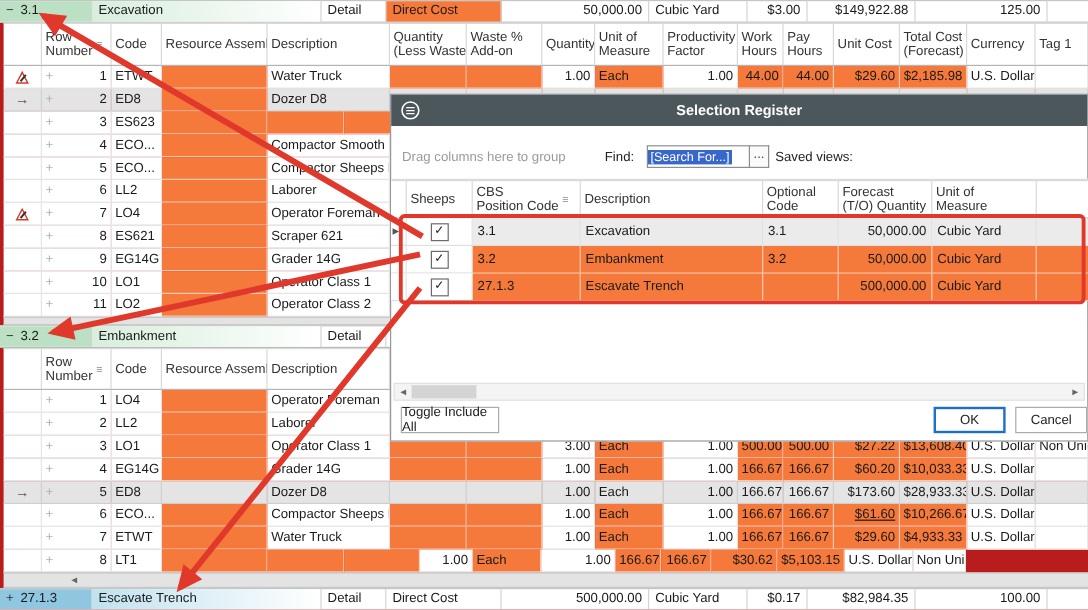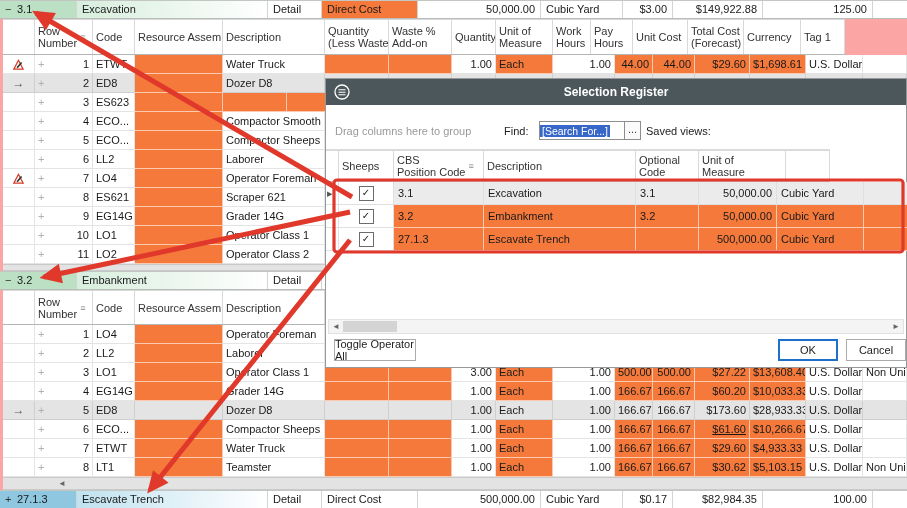--- a/index.html
+++ b/index.html
@@ -1,16 +1,16 @@
 <!DOCTYPE html>
 <html><head>
 <meta charset="utf-8">
 <style>
   html,body{margin:0;padding:0;background:#fff;}
-  .screen{position:relative;width:907px;height:508px;background:#fca5a5;overflow:hidden;
+  .screen{position:relative;width:907px;height:508px;background:#b91c1c;overflow:hidden;
     font-family:"Liberation Sans",sans-serif;font-size:11px;color:#1a1a1a;}
 
   
   .band{position:absolute;left:0;width:907px;height:19px;display:flex;box-sizing:border-box;
     border-top:1px solid #c3c7c3;border-bottom:1px solid #b9bdb9;background:#fff;}
   .bcell{box-sizing:border-box;border-right:1px solid #d2d6d2;padding:0 5px;line-height:17px;
     white-space:nowrap;overflow:hidden;}
   .ar{text-align:right;}
   .band-green .bc-code{background:#bce0c4;}
   .band-green .bc-desc{background:linear-gradient(to right,#d7eedd,#ffffff);}
@@ -119,20 +119,24 @@
         <span class="hlab">Waste %
 Add-on</span>
       </div>
       <div class="hcell" style="width: 44px;">
         <span class="hlab">Quantity</span>
       </div>
       <div class="hcell" style="width: 57px;">
         <span class="hlab">Unit of
 Measure</span>
       </div>
+      <div class="hcell" style="width: 62px;">
+        <span class="hlab">Productivity
+Factor</span>
+      </div>
       <div class="hcell" style="width: 38px;">
         <span class="hlab">Work
 Hours</span>
       </div>
       <div class="hcell" style="width: 42px;">
         <span class="hlab">Pay
 Hours</span>
       </div>
       <div class="hcell" style="width: 55px;">
         <span class="hlab">Unit Cost</span>
@@ -164,21 +168,21 @@
         <div class="cell orange" style="width: 88px;"></div>
         <div class="cell" style="width: 102px;">Water Truck</div>
         <div class="cell ar orange" style="width: 64px;"></div>
         <div class="cell ar orange" style="width: 63px;"></div>
         <div class="cell ar" style="width: 44px;">1.00</div>
         <div class="cell orange" style="width: 57px;">Each</div>
         <div class="cell ar" style="width: 62px;">1.00</div>
         <div class="cell ar orange" style="width: 38px;">44.00</div>
         <div class="cell ar orange" style="width: 42px;">44.00</div>
         <div class="cell ar orange" style="width: 55px;">$29.60</div>
-        <div class="cell ar orange" style="width: 56px;">$1,698.61</div>
+        <div class="cell ar orange" style="width: 56px;">$2,185.98</div>
         <div class="cell" style="width: 57px;">U.S. Dollar</div>
         <div class="cell" style="width: 44px;"></div>
       </div>
       <div class="grow sel">
         <div class="cell gray indcell" style="width: 32px;">
           <span class="arrow-ind">→</span>
         </div>
         <div class="cell ar gray numcell" style="width: 58px;">
           <span class="plus">+</span>
           <span>2</span>
@@ -617,21 +621,20 @@
         <div class="cell" style="width: 44px;"></div>
       </div>
       <div class="grow">
         <div class="cell indcell" style="width: 32px;"></div>
         <div class="cell ar numcell" style="width: 58px;">
           <span class="plus">+</span>
           <span>8</span>
         </div>
         <div class="cell" style="width: 42px;">LT1</div>
         <div class="cell orange" style="width: 88px;"></div>
-        <div class="cell" style="width: 102px;">Teamster</div>
         <div class="cell ar orange" style="width: 64px;"></div>
         <div class="cell ar orange" style="width: 63px;"></div>
         <div class="cell ar" style="width: 44px;">1.00</div>
         <div class="cell orange" style="width: 57px;">Each</div>
         <div class="cell ar" style="width: 62px;">1.00</div>
         <div class="cell ar orange" style="width: 38px;">166.67</div>
         <div class="cell ar orange" style="width: 42px;">166.67</div>
         <div class="cell ar orange" style="width: 55px;">$30.62</div>
         <div class="cell ar orange" style="width: 56px;">$5,103.15</div>
         <div class="cell" style="width: 57px;">U.S. Dollar</div>
@@ -684,20 +687,24 @@
 Position Code</span>
           <span class="sort-icon">≡</span>
         </div>
         <div class="hcell" style="width: 152px;">
           <span class="hlab">Description</span>
         </div>
         <div class="hcell" style="width: 63px;">
           <span class="hlab">Optional
 Code</span>
         </div>
+        <div class="hcell" style="width: 78px;">
+          <span class="hlab">Forecast
+(T/O) Quantity</span>
+        </div>
         <div class="hcell" style="width: 87px;">
           <span class="hlab">Unit of
 Measure</span>
         </div>
         <div class="hcell" style="width: 44px;">
           <span class="hlab"></span>
         </div>
       </div>
     <div class="dlg-rows" id="dlgrows">
         <div class="drow">
@@ -735,21 +742,21 @@
           <div class="dcell ar orange" style="width: 78px;">500,000.00</div>
           <div class="dcell orange" style="width: 87px;">Cubic Yard</div>
           <div class="dcell orange" style="width: 44px;"></div>
         </div>
       </div>
     <div class="dlg-scroll">
       <span class="scroll-arrow" style="left:3px;top:1px;">◄</span>
       <span class="scroll-arrow" style="right:3px;top:1px;">►</span>
       <span class="dlg-thumb"></span>
     </div>
-    <div class="btn" style="left:8px;width:82px;">Toggle Operator All</div>
+    <div class="btn" style="left:8px;width:82px;">Toggle Include All</div>
     <div class="btn" style="left:452px;width:60px;border:2px solid #1d6fc9;">OK</div>
     <div class="btn" style="left:520px;width:60px;">Cancel</div>
   </div>
 
   <svg class="annot" width="907" height="508">
     <defs>
       <marker id="ah" viewBox="0 0 6 6" markerWidth="4.6" markerHeight="4.6" refX="4.8" refY="3" orient="auto">
         <path d="M0.3,0.4 L6,3 L0.3,5.6 Z" fill="#E0392B"></path>
       </marker>
     </defs>

